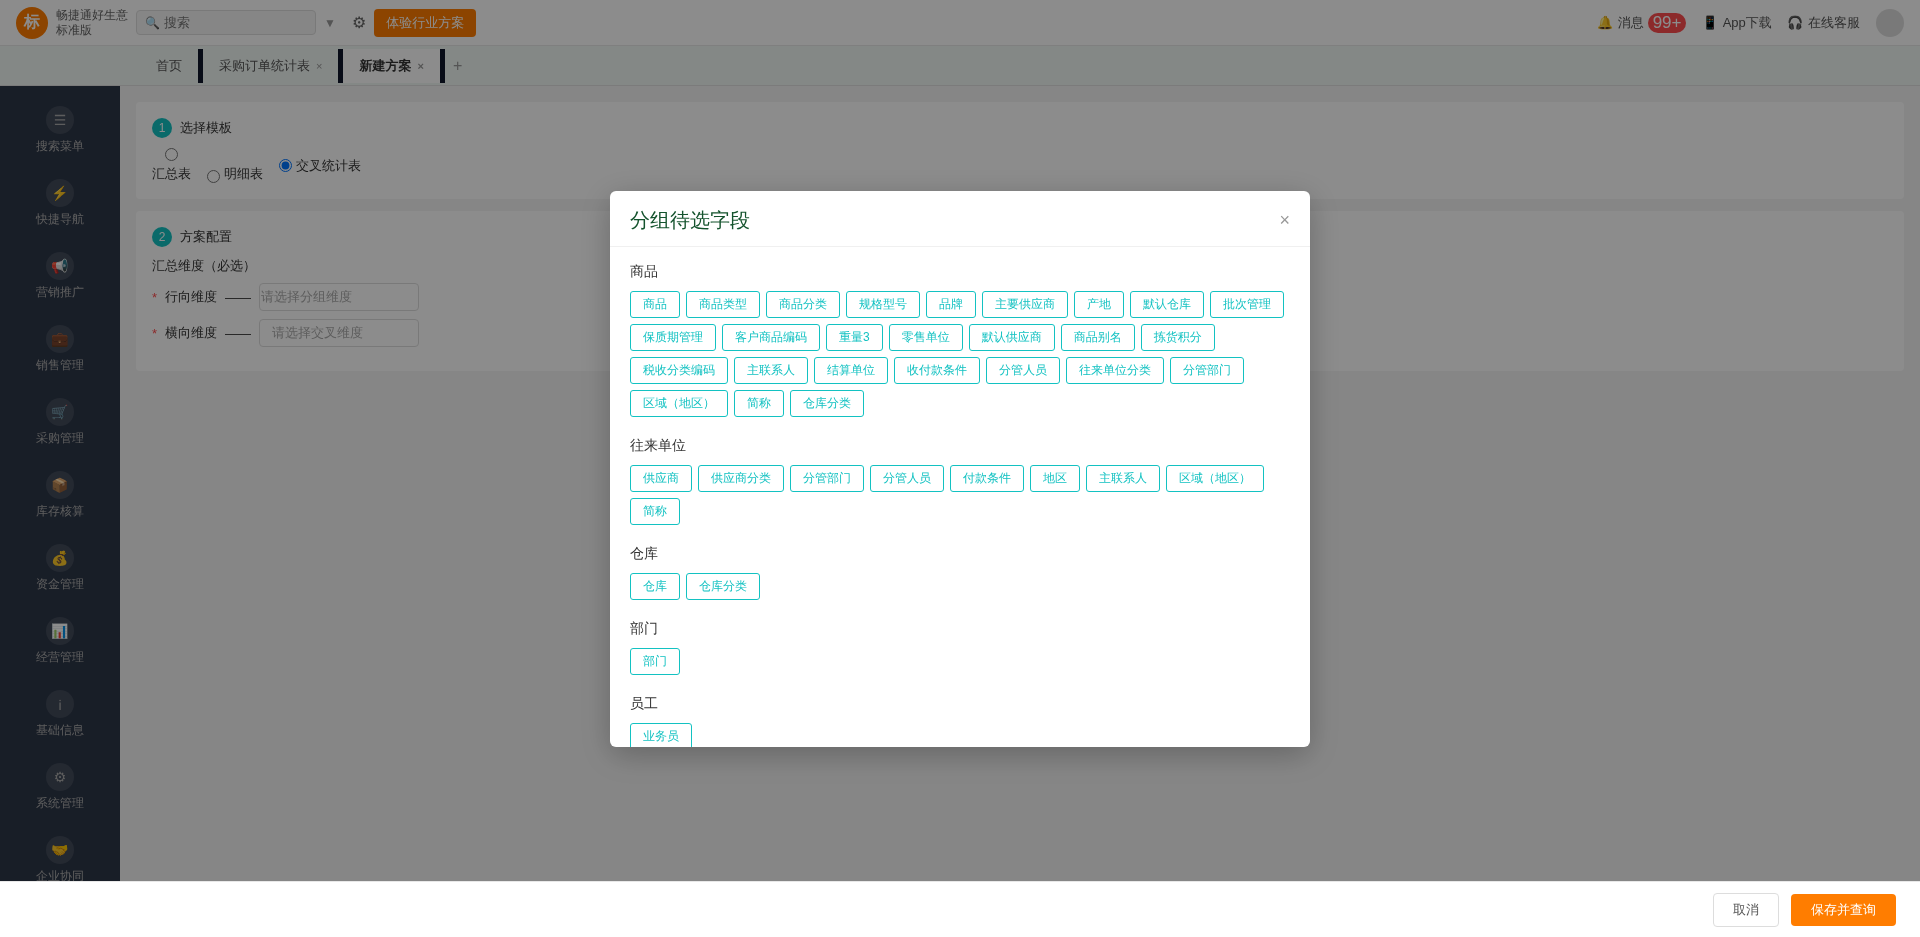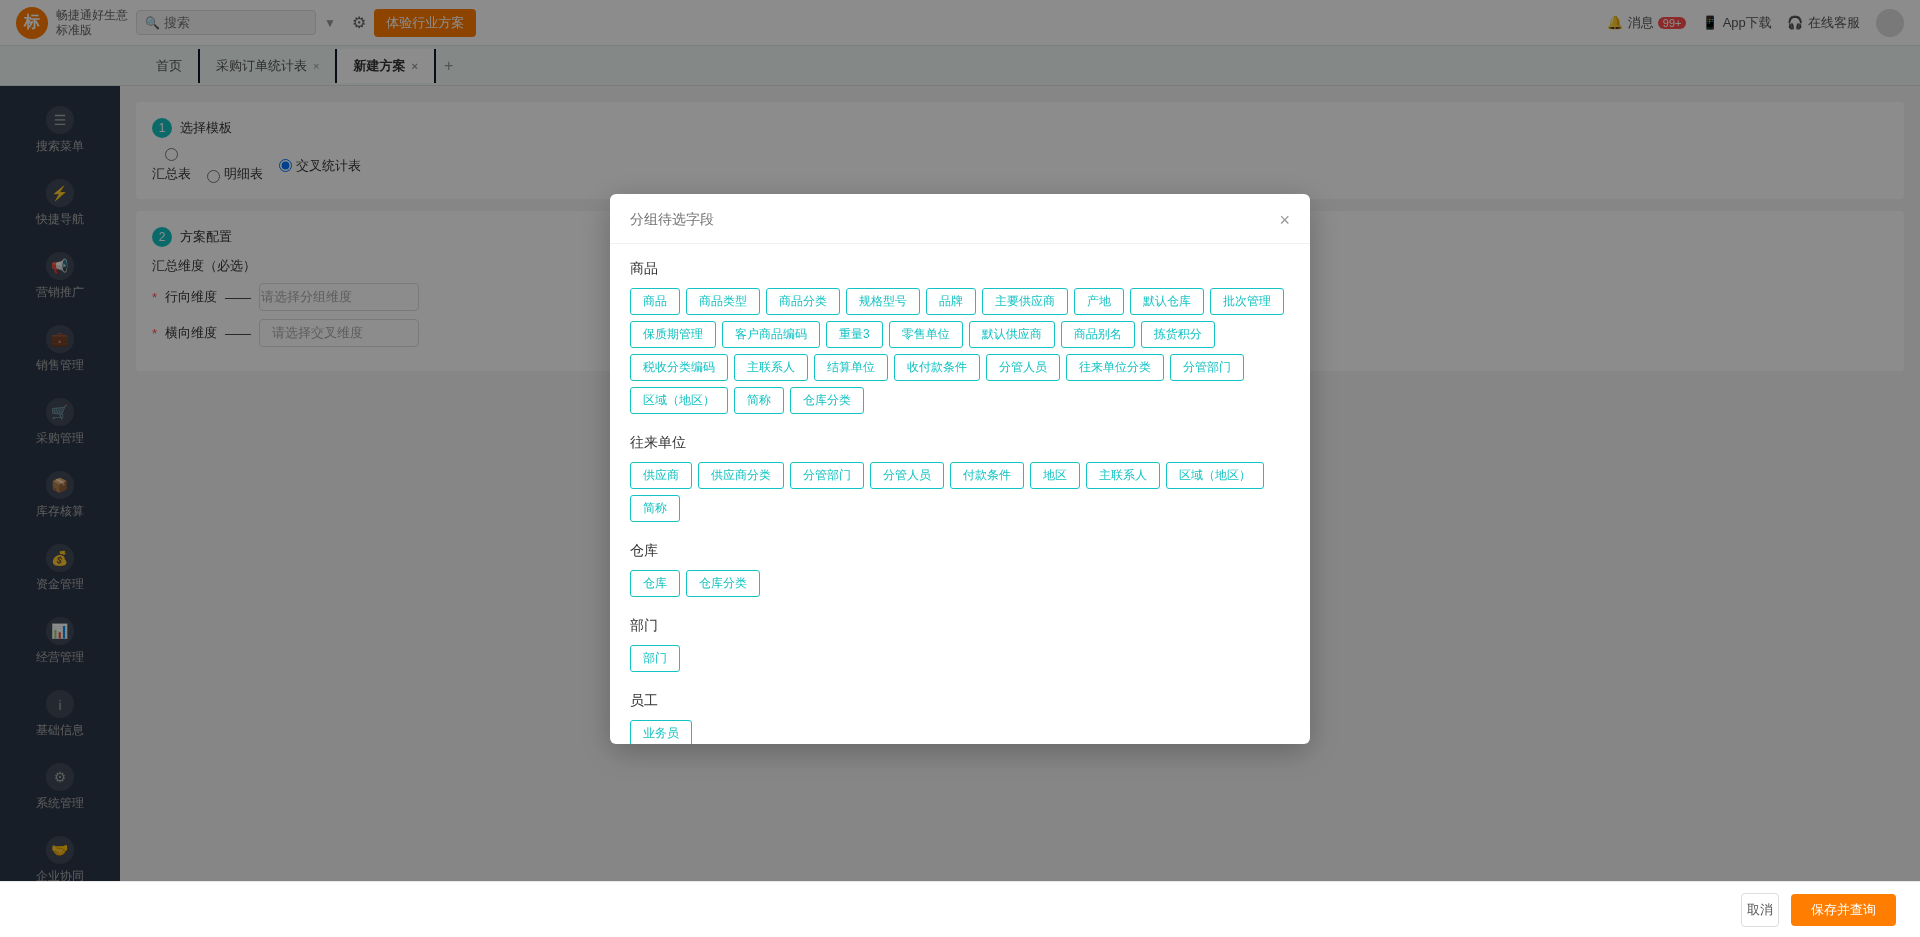--- a/index.html
+++ b/index.html
@@ -49,41 +49,41 @@
       padding: 5px 12px; cursor: pointer; font-size: 13px;
     }
     .header-right {
       display: flex; align-items: center; gap: 16px;
     }
     .header-right-item {
       display: flex; align-items: center; gap: 4px; color: #555; font-size: 13px; cursor: pointer;
     }
     .badge {
       background: #ff4d4f; color: white; border-radius: 10px;
-      font-size: 11px; padding: 0 5px; min-width: 18px; text-align: center;
+      font-size: 17px; padding: 0 5px; min-width: 18px; text-align: center;
     }
     .avatar { width: 28px; height: 28px; background: #ddd; border-radius: 50%; }
 
     
     .nav-tabs {
       height: 40px;
       background: #f0f7f4;
       display: flex; align-items: center;
       padding: 0 0 0 140px;
       position: fixed;
       top: 46px; left: 0; right: 0;
       z-index: 99;
       border-bottom: 1px solid #e0e0e0;
     }
     .nav-tab {
       padding: 8px 16px;
       font-size: 13px;
       color: #555;
       cursor: pointer;
-      border-right: 2px solid #0f172a;
+      border-right: 5px solid #0f172a;
       display: flex; align-items: center; gap: 6px;
     }
     .nav-tab.active {
       background: white;
       color: #333;
       font-weight: 700;
     }
     .nav-tab-close { color: #999; font-size: 11px; }
     .nav-tab-plus { color: #999; font-size: 16px; padding: 0 8px; }
 
@@ -142,21 +142,21 @@
       width: 700px;
       max-height: 600px;
       display: flex; flex-direction: column;
       box-shadow: 0 8px 32px rgba(0,0,0,0.25);
     }
     .modal-header {
       display: flex; align-items: center; justify-content: space-between;
       padding: 16px 20px 12px;
       border-bottom: 1px solid #f0f0f0;
     }
-    .modal-title { font-size: 14px; font-weight: 500; color: #737373; }
+    .modal-title { font-size: 20px; font-weight: 500; color: #14532d; }
     .modal-close { color: #999; font-size: 18px; cursor: pointer; }
     .modal-body {
       flex: 1; overflow-y: auto; padding: 16px 20px;
       max-height: 500px;
     }
 
     
     .field-group { margin-bottom: 20px; }
     .field-group-title {
       font-size: 14px; font-weight: 500; color: #333;
@@ -178,21 +178,21 @@
       position: fixed; bottom: 0; left: 0; right: 0;
       height: 56px;
       background: white;
       border-top: 1px solid #e8e8e8;
       display: flex; align-items: center; justify-content: flex-end;
       padding: 0 24px;
       gap: 12px;
       z-index: 201;
     }
     .btn-cancel {
-      padding: 7px 5px; border: 1px solid #ddd; border-radius: 4px;
+      padding: 7px 19px; border: 1px solid #ddd; border-radius: 4px;
       background: white; color: #555; cursor: pointer; font-size: 13px;
     }
     .btn-primary {
       padding: 7px 20px; border: none; border-radius: 4px;
       background: #ff7d00; color: white; cursor: pointer; font-size: 13px;
     }
 
     
     .modal-body::-webkit-scrollbar { width: 6px; }
     .modal-body::-webkit-scrollbar-track { background: #f0f0f0; }

